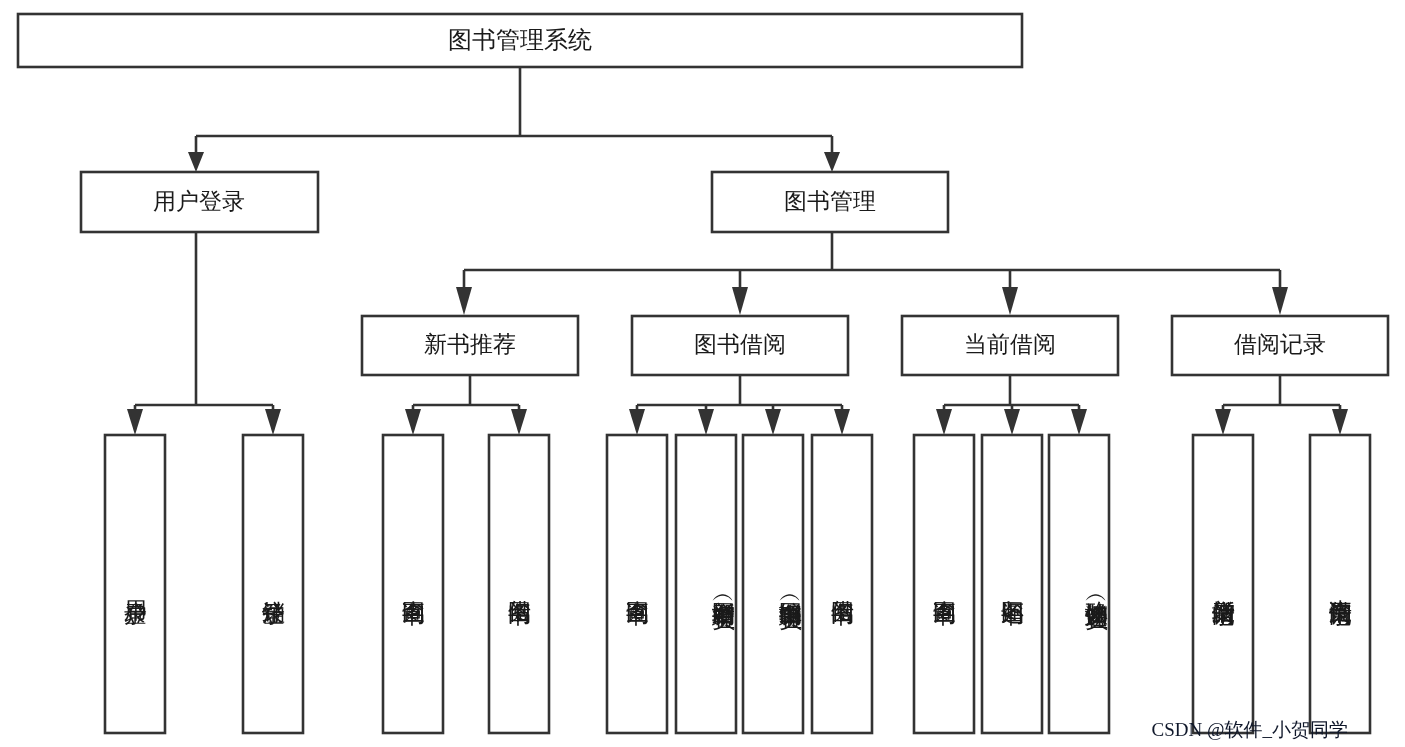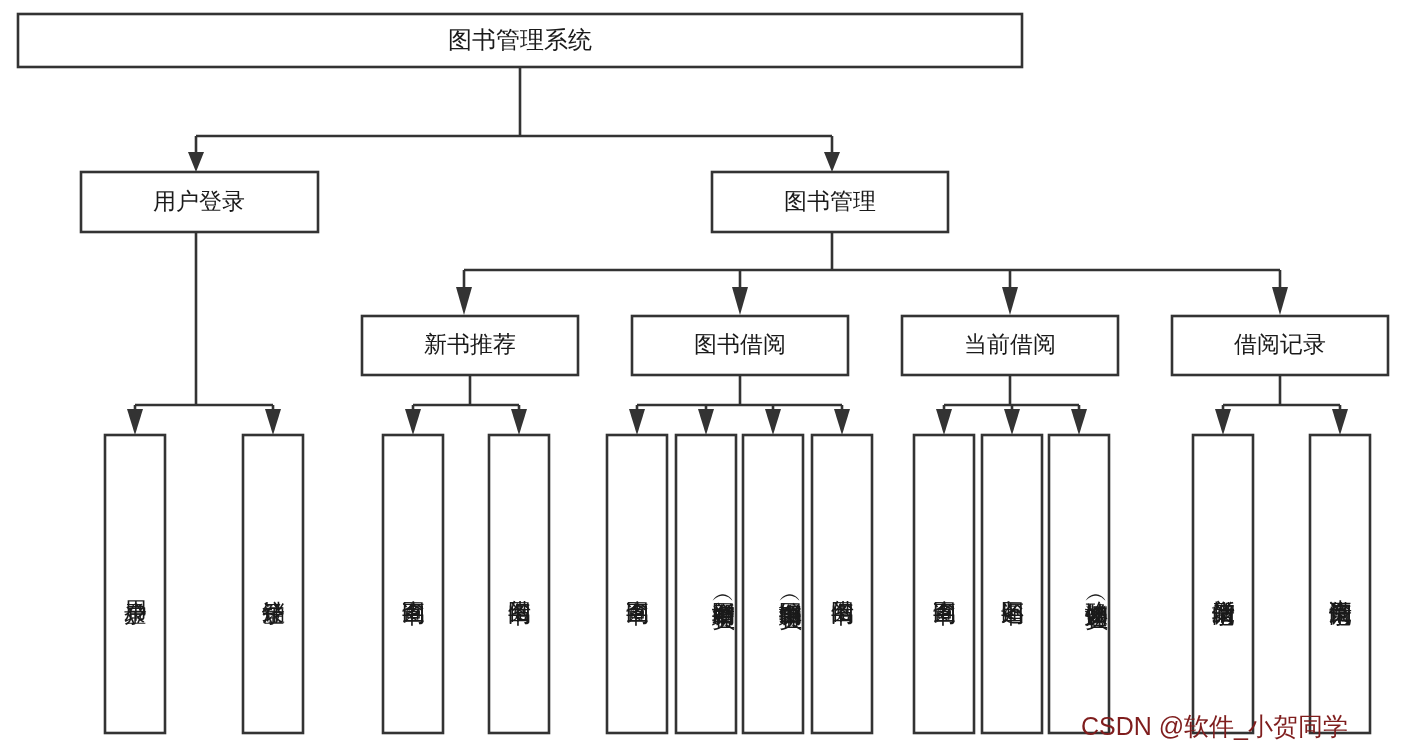--- a/index.html
+++ b/index.html
@@ -68,23 +68,23 @@
     white-space: nowrap;
     user-select: none;
   }
   .leaf-label.centered {
     align-items: center;
   }
   .watermark {
     position: absolute;
     right: 8px;
     bottom: 4px;
-    font-family: Liberation Sans, sans-serif;
-    font-size: 25px;
-    color: #7f1d1d;
+    font-family: Liberation Serif, serif;
+    font-size: 19px;
+    color: #0f172a;
     white-space: nowrap;
     user-select: none;
   }
 </style>
 </head>
 <body>
 
 <div id="diagram-root">
 
   <svg class="diagram-svg" viewBox="0 0 1405 747" xmlns="http://www.w3.org/2000/svg">

